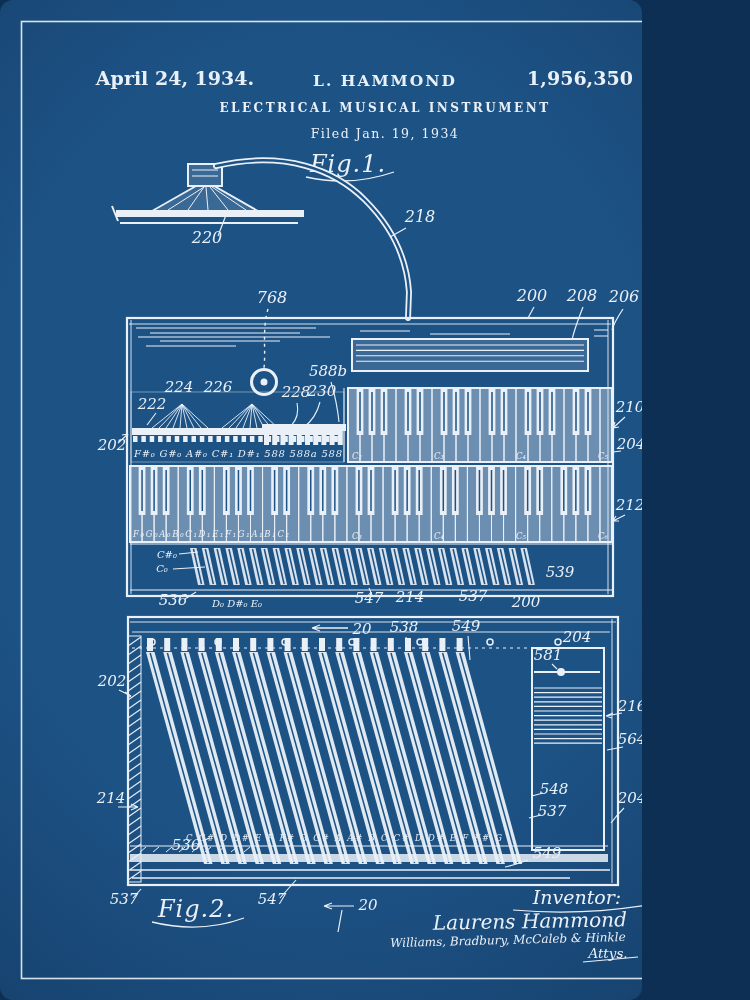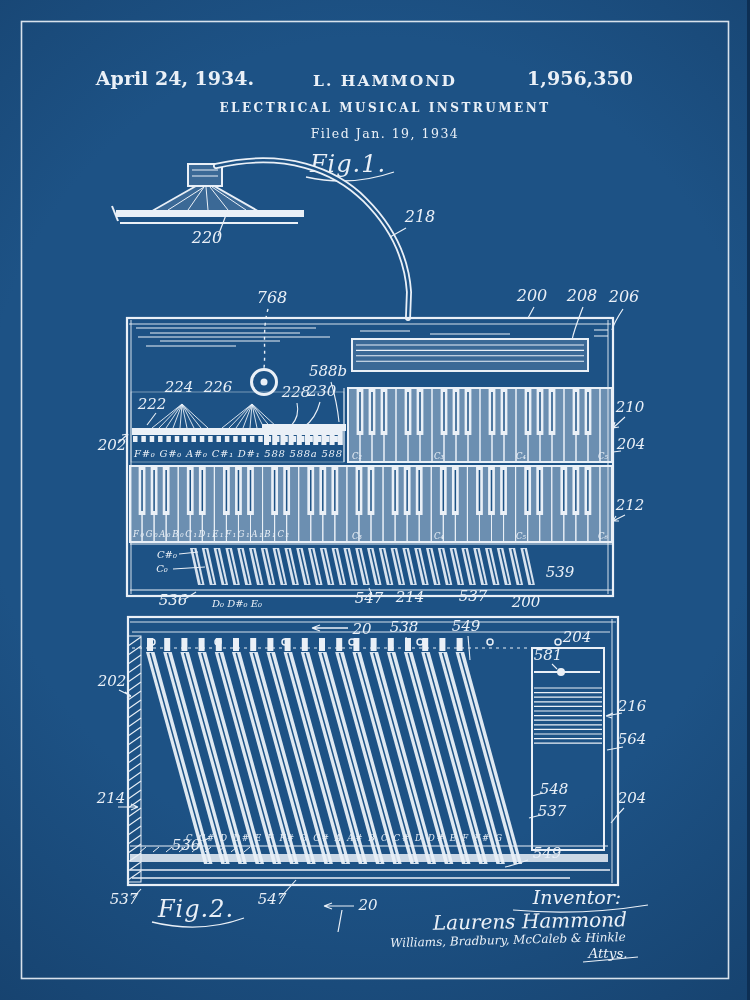--- a/index.html
+++ b/index.html
@@ -1,17 +1,17 @@
 <!DOCTYPE html>
 <html style="--bg: #1d5285; --bg-edge: #153f6a; --ink: #eaf0f7;"><head>
 <meta charset="utf-8">
 <style>
   html,body{margin:0;padding:0;background:#0d2f54;}
-  .page{position:relative;width:747px;height:1000px;overflow:hidden;
-        background:radial-gradient(ellipse 95% 75% at 50% 45%, var(--bg,#1d5285) 55%, var(--bg-edge,#153f6a) 100%);}
+  .page{position:relative;width:642px;height:1000px;overflow:hidden;
+        background:radial-gradient(ellipse 95% 75% at 50% 45%, var(--bg,#1d5285) 55%, var(--bg-edge,#153f6a) 100%);border-radius:13px;}
   svg{position:absolute;left:0;top:0;}
   text{fill:var(--ink,#eaf0f7);font-family:"DejaVu Serif",serif;}
   .hdr{font-weight:bold;}
   .caption{font-style:italic;font-size:24px;letter-spacing:1px;}
   .script{font-style:italic;}
   .ref{font-style:italic;font-size:15px;}
   .ref-lg{font-style:italic;font-size:16px;}
   .ref-sm{font-style:italic;font-size:10px;}
   .tiny{font-style:italic;font-size:8.5px;}
   .ink{stroke:var(--ink,#eaf0f7);fill:none;}

